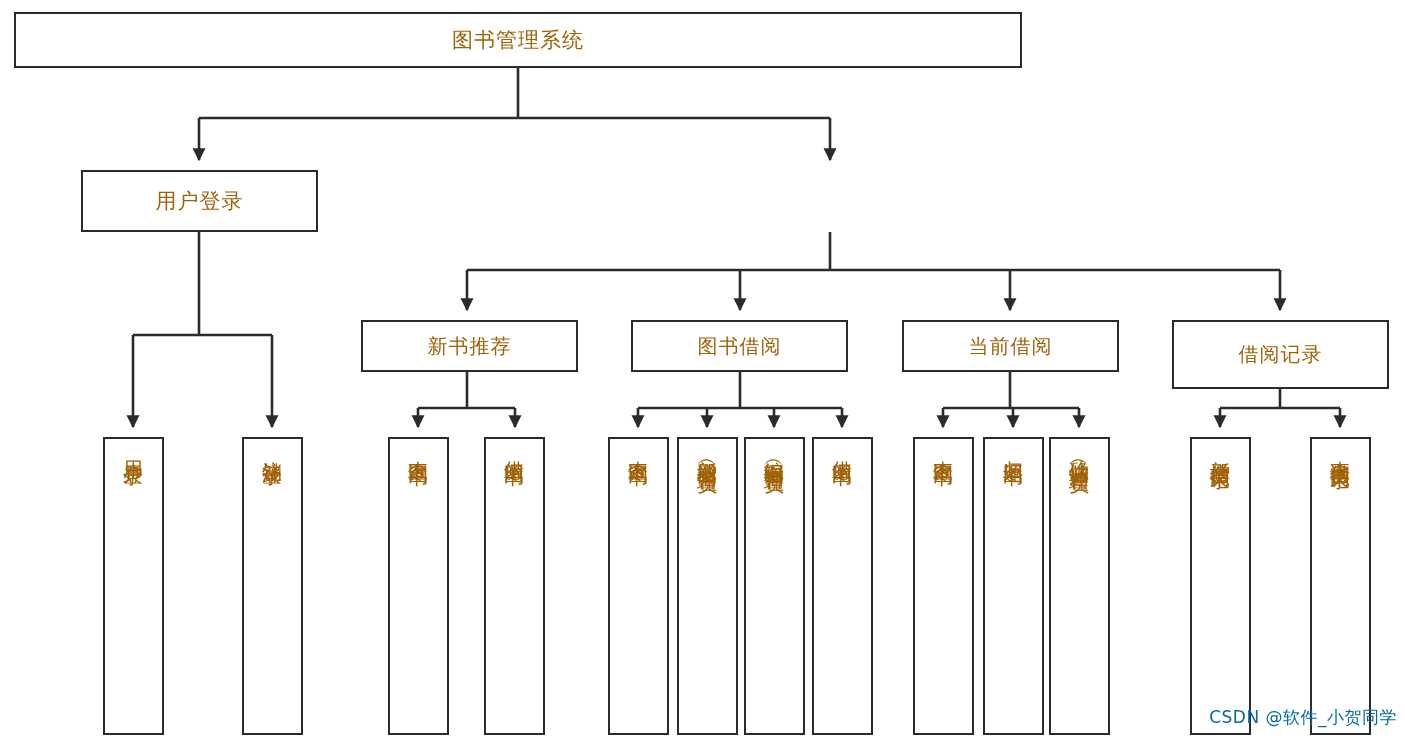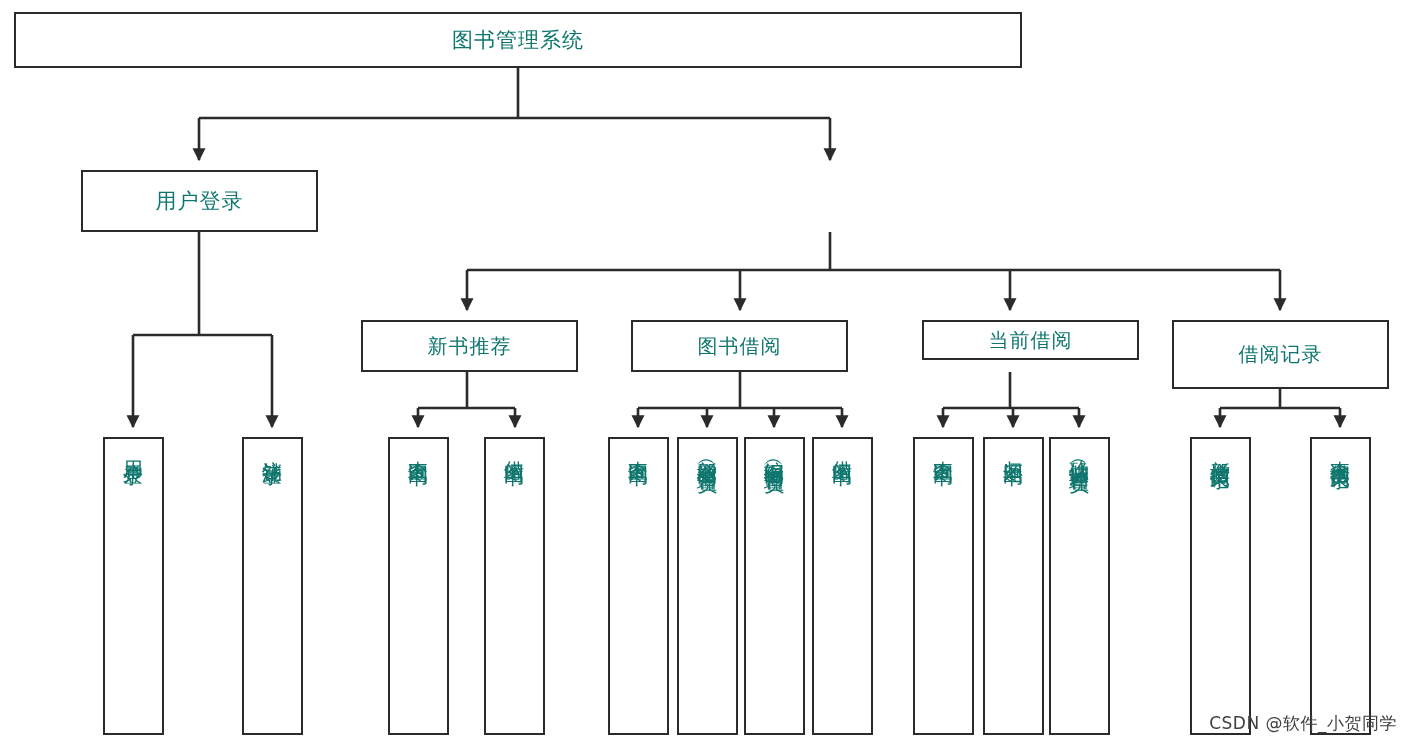--- a/index.html
+++ b/index.html
@@ -27,21 +27,21 @@
     pointer-events: none;
   }
   .node {
     position: absolute;
     box-sizing: border-box;
     border: 2px solid #2b2b2b;
     background: #ffffff;
     display: flex;
     align-items: center;
     justify-content: center;
-    color: #0f766e;
+    color: #a16207;
   }
   .node.root {
     font-size: 21px;
   }
   .node.level2 {
     font-size: 21px;
   }
   .node.level3 {
     font-size: 20px;
   }
@@ -58,23 +58,23 @@
     white-space: nowrap;
     display: block;
   }
   .htext {
     white-space: nowrap;
     letter-spacing: 1px;
   }
   #watermark {
     position: absolute;
     right: 8px;
-    bottom: 12px;
+    bottom: 18px;
     font-size: 17px;
-    color: #404040;
+    color: #0369a1;
     letter-spacing: 0.5px;
     white-space: nowrap;
   }
 </style>
 </head>
 <body>
 
 <div id="canvas">
 
   <svg class="edges" viewBox="0 0 1405 747">
@@ -134,21 +134,21 @@
   <div class="node level2" style="left:81px; top:170px; width:237px; height:62px;">
     <span class="htext">用户登录</span>
   </div>
 
   <div class="node level3" style="left:631px; top:320px; width:217px; height:52px;">
     <span class="htext">图书借阅</span>
   </div>
   <div class="node level3" style="left:361px; top:320px; width:217px; height:52px;">
     <span class="htext">新书推荐</span>
   </div>
-  <div class="node level3" style="left:902px; top:320px; width:217px; height:40px;margin-left:20px;">
+  <div class="node level3" style="left:902px; top:320px; width:217px; height:52px;">
     <span class="htext">当前借阅</span>
   </div>
   <div class="node level3" style="left:1172px; top:320px; width:217px; height:69px;">
     <span class="htext">借阅记录</span>
   </div>
 
   <div class="node leaf" style="left:103px; top:437px; width:61px; height:298px;">
     <span class="vtext">用户登录</span>
   </div>
   <div class="node leaf" style="left:242px; top:437px; width:61px; height:298px;">

